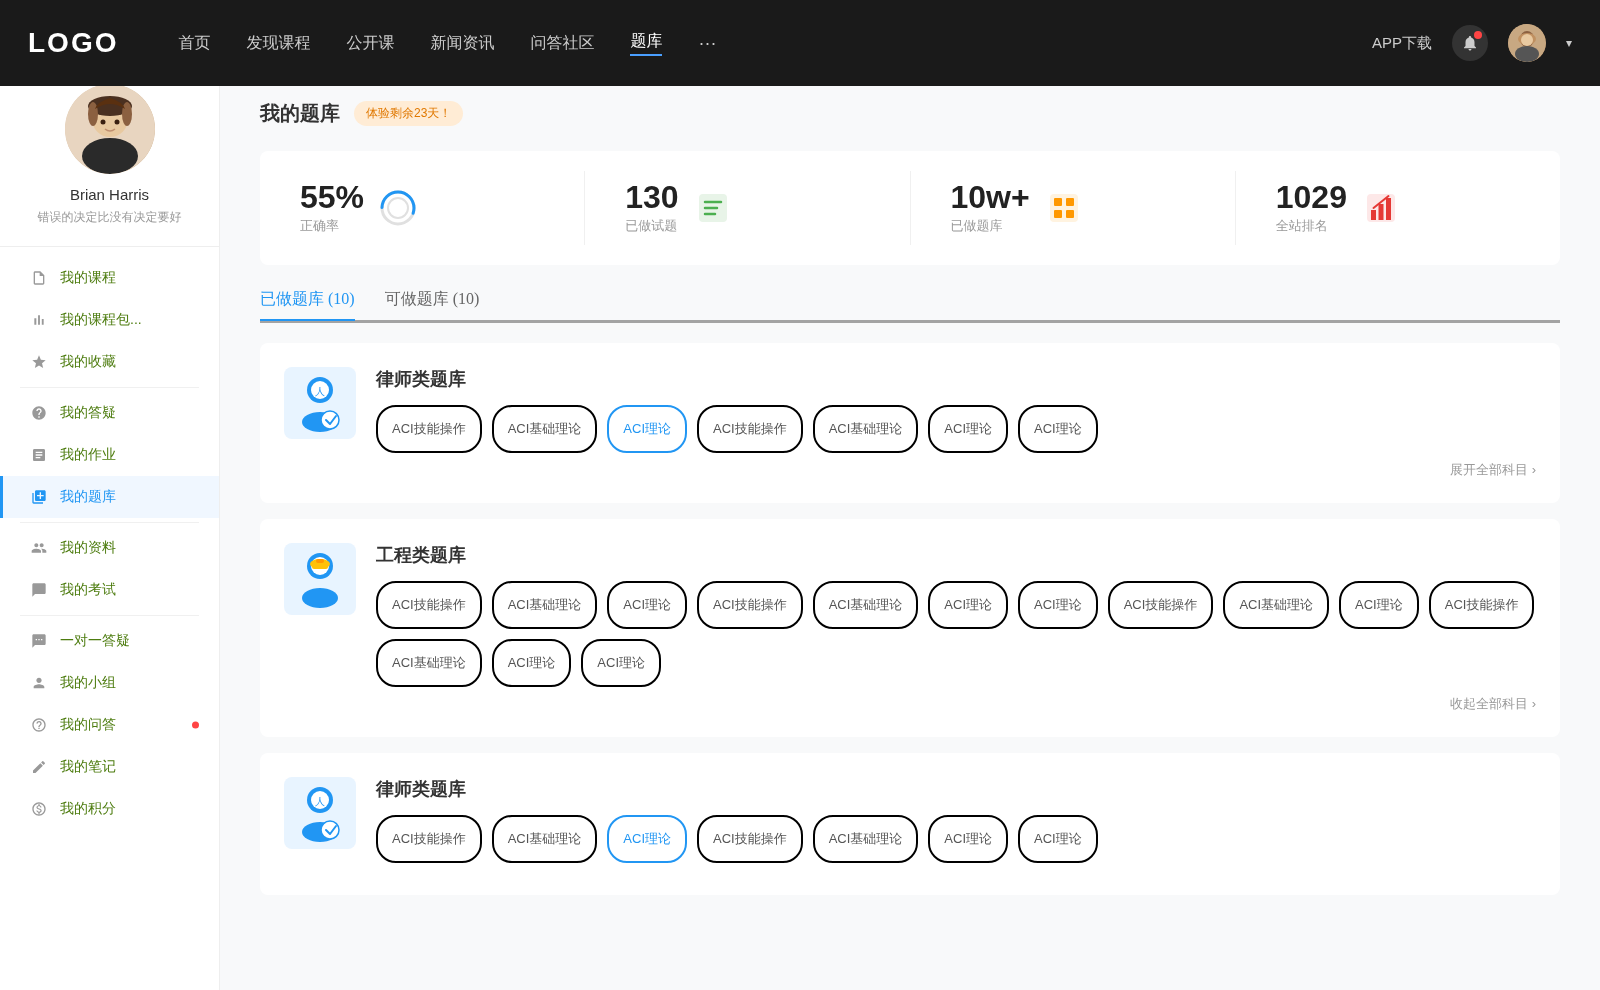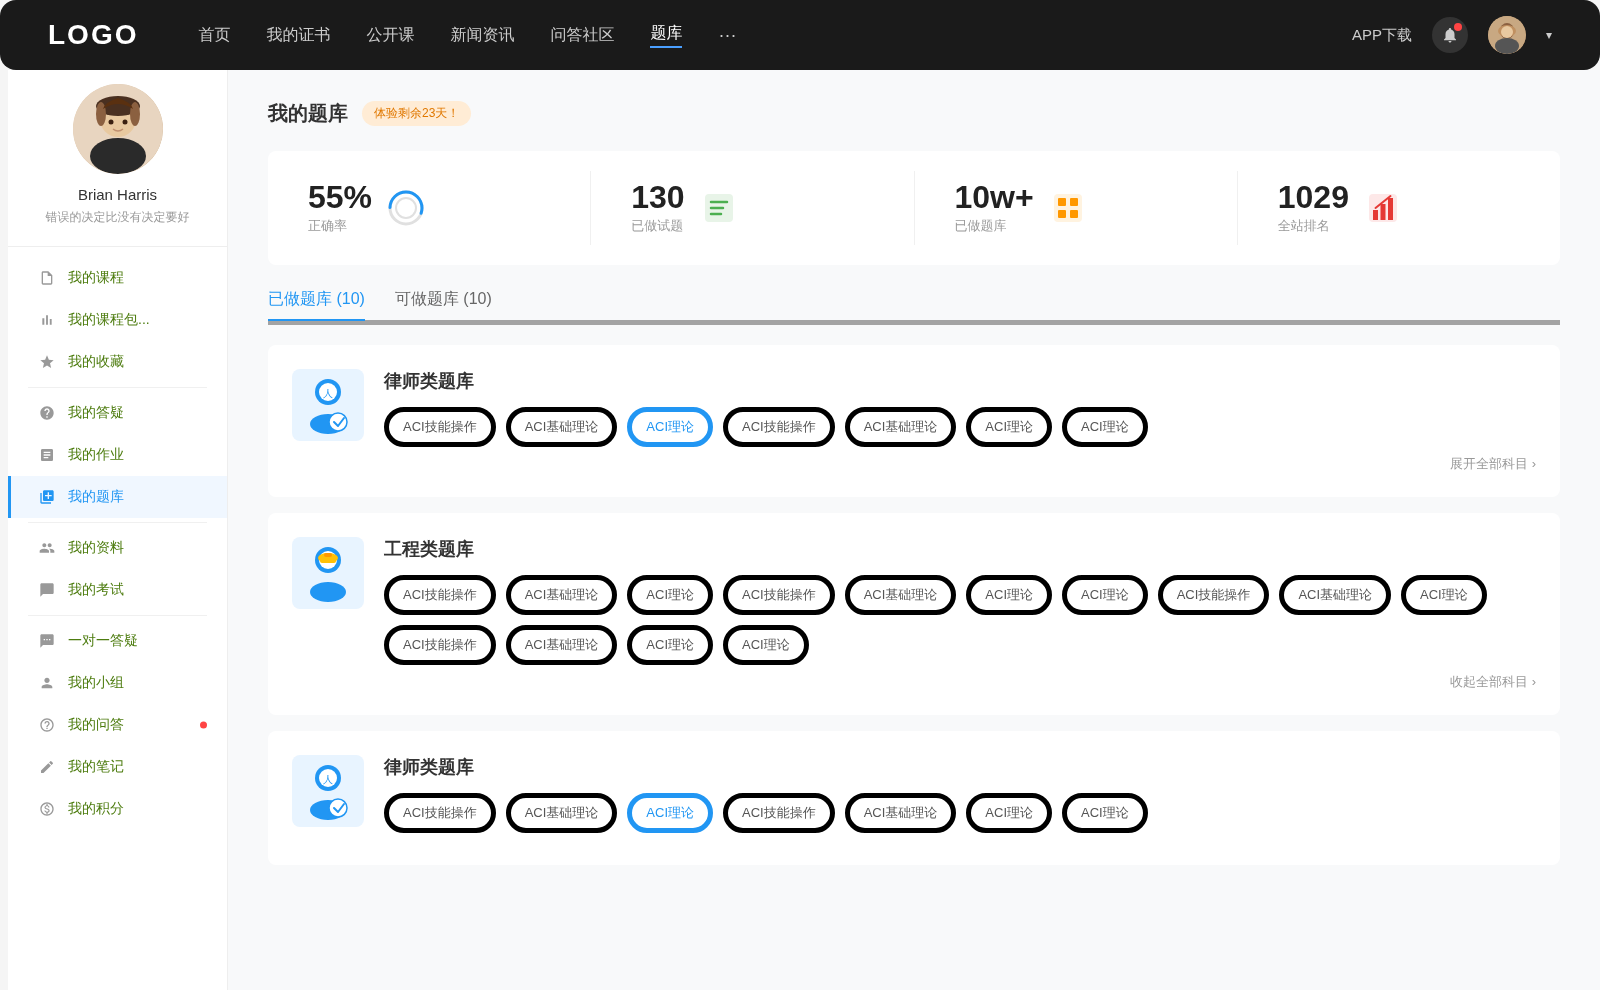--- a/index.html
+++ b/index.html
@@ -1,29 +1,28 @@
 <!DOCTYPE html>
 <html><head>
   <meta charset="utf-8">
   <style>
     * { margin: 0; padding: 0; box-sizing: border-box; }
     body { font-family: 'PingFang SC', 'Microsoft YaHei', sans-serif; background: #f5f5f5; width: 1600px; min-height: 990px; overflow-x: hidden; }
 
     
     .navbar {
       background: #1a1a1a;
-      height: 70px;
+      height: 86px;
       display: flex;
       align-items: center;
-      padding: 0 48px;
+      padding: 0 28px;
       gap: 0;
       position: fixed;
       top: 0; left: 0; right: 0;
       z-index: 100;
-      border-radius: 16px;
     }
     .nav-logo {
       color: white;
       font-size: 28px;
       font-weight: bold;
       margin-right: 60px;
       letter-spacing: 2px;
     }
     .nav-links {
       display: flex;
@@ -87,21 +86,20 @@
     }
 
     
     .sidebar {
       width: 220px;
       background: white;
       padding: 14px 0 20px 0;
       flex-shrink: 0;
       border-right: 1px solid #eee;
       min-height: 920px;
-      margin-left: 8px;
     }
     .profile-section {
       display: flex;
       flex-direction: column;
       align-items: center;
       padding: 0 20px 20px;
       border-bottom: 1px solid #eee;
       margin-bottom: 10px;
     }
     .profile-avatar {
@@ -226,22 +224,23 @@
     .stat-icon {
       width: 40px; height: 40px;
       display: flex; align-items: center; justify-content: center;
     }
 
     
     .tabs-row {
       display: flex;
       gap: 30px;
       margin-bottom: 20px;
-      border-bottom: 5px solid #a3a3a3;
+      border-bottom: 3px solid #a3a3a3;
       padding-bottom: 0;
+      font-family: Liberation Serif, serif;
     }
     .tab-item {
       font-size: 16px;
       color: #666;
       cursor: pointer;
       padding-bottom: 10px;
       position: relative;
     }
     .tab-item.active {
       color: #2196F3;
@@ -279,25 +278,25 @@
       color: #333;
       margin-bottom: 14px;
     }
     .qbank-tags {
       display: flex;
       flex-wrap: wrap;
       gap: 10px;
       margin-bottom: 8px;
     }
     .tag {
-      padding: 6px 14px;
+      padding: 13px 14px;
       border-radius: 20px;
       font-size: 13px;
       cursor: pointer;
-      border: 5px solid #000000;
+      border: 2px solid #000000;
       color: #555;
       background: white;
     }
     .tag.active {
       border-color: #2196F3;
       color: #2196F3;
       background: white;
     }
     .expand-link {
       text-align: right;
@@ -307,21 +306,21 @@
       cursor: pointer;
     }
   </style>
 </head>
 <body>
 
 <nav class="navbar">
   <span class="nav-logo">LOGO</span>
   <div class="nav-links">
     <span class="nav-link">首页</span>
-    <span class="nav-link">我的证书</span>
+    <span class="nav-link">发现课程</span>
     <span class="nav-link">公开课</span>
     <span class="nav-link">新闻资讯</span>
     <span class="nav-link">问答社区</span>
     <span class="nav-link active">题库</span>
     <span class="nav-dots">···</span>
   </div>
   <div class="nav-right">
     <span class="nav-app">APP下载</span>
     <div class="nav-bell">
       <svg width="18" height="18" viewBox="0 0 24 24" fill="#ccc">

